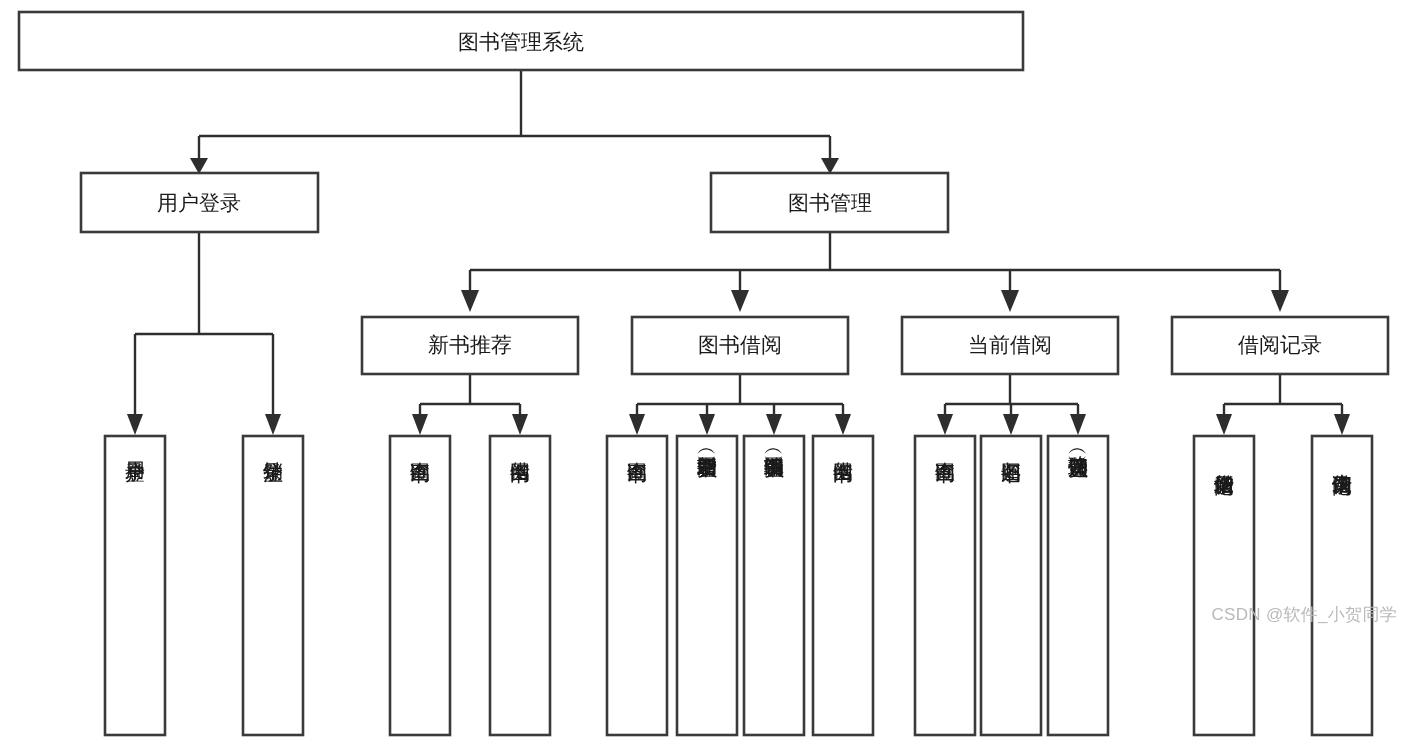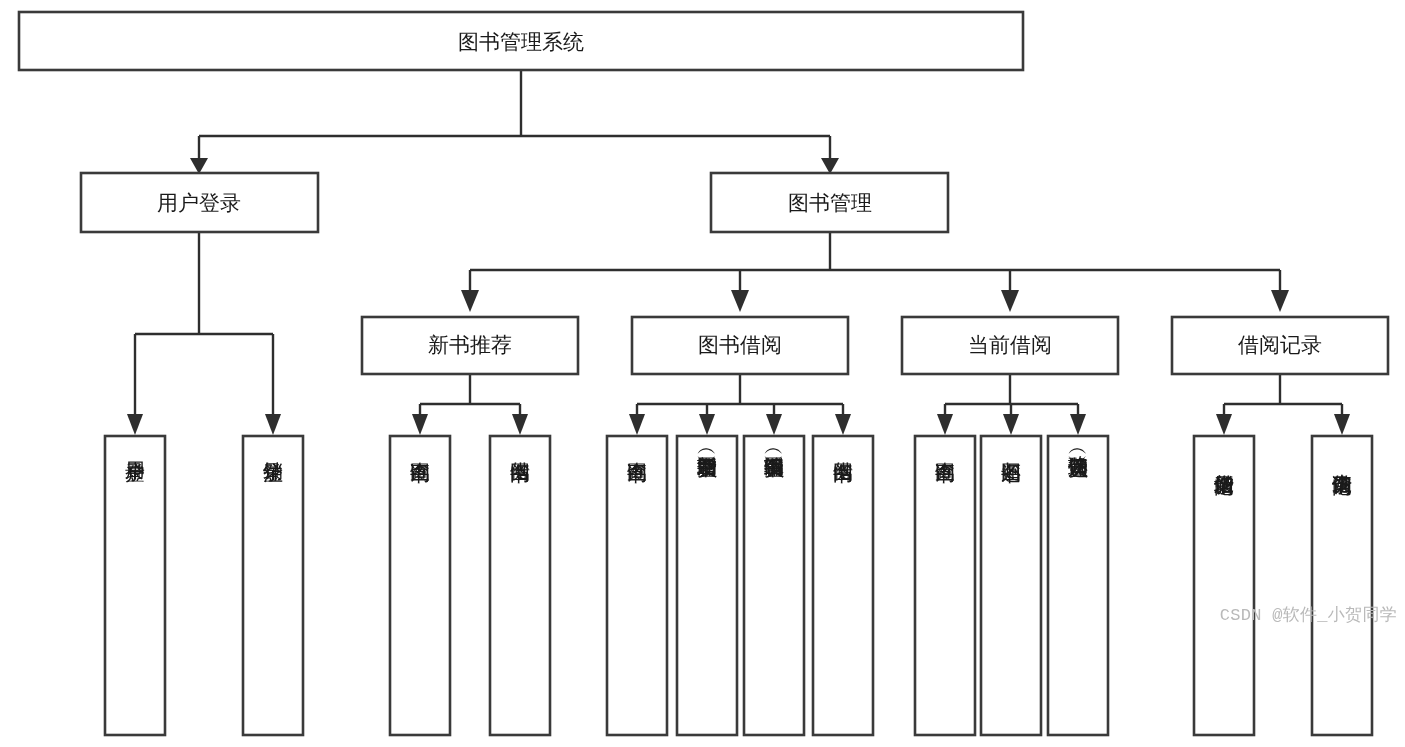--- a/index.html
+++ b/index.html
@@ -60,21 +60,21 @@
   .arrow-head {
     fill: #2e2e2e;
     stroke: none;
   }
   .watermark {
     position: absolute;
     right: 8px;
     bottom: 6px;
     font-size: 17px;
     color: #b9b9b9;
-    font-family: Liberation Mono, monospace;
+    font-family: Liberation Sans, sans-serif;
     letter-spacing: 0.3px;
     white-space: nowrap;
     pointer-events: none;
   }
 </style>
 </head>
 <body>
 
 <div id="diagram-root">
   <svg width="1405" height="747" viewBox="0 0 1405 747" xmlns="http://www.w3.org/2000/svg">

